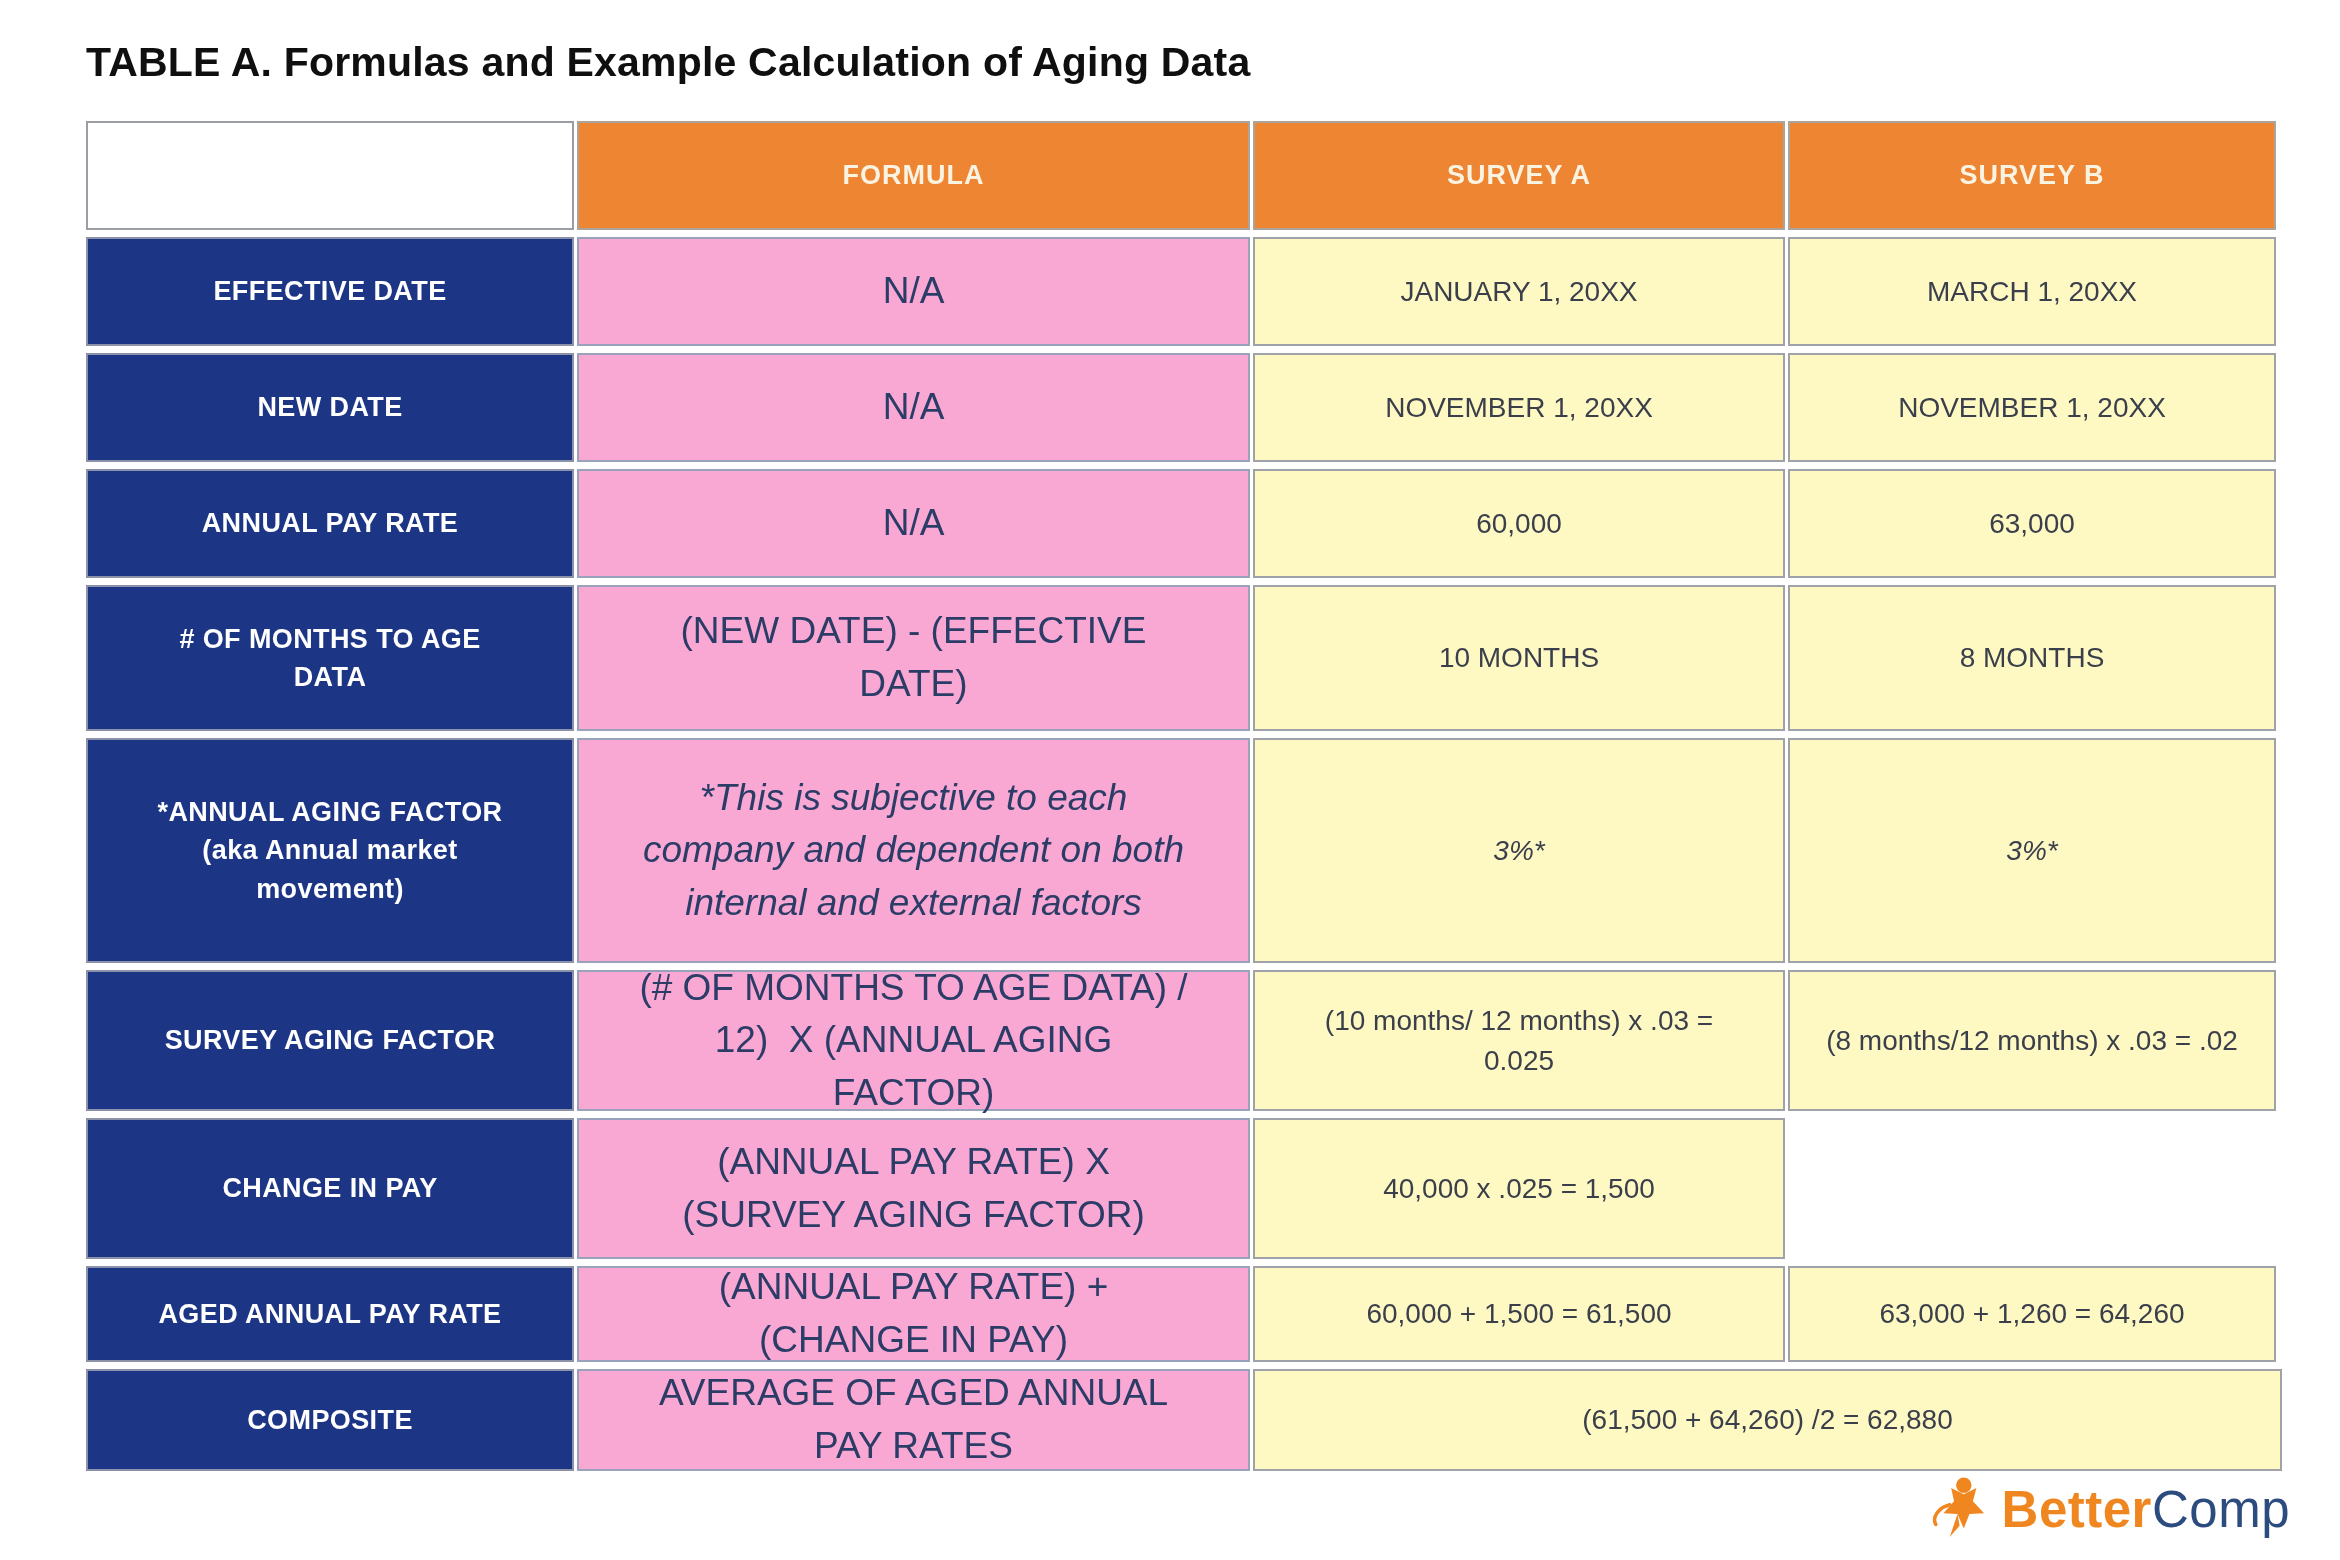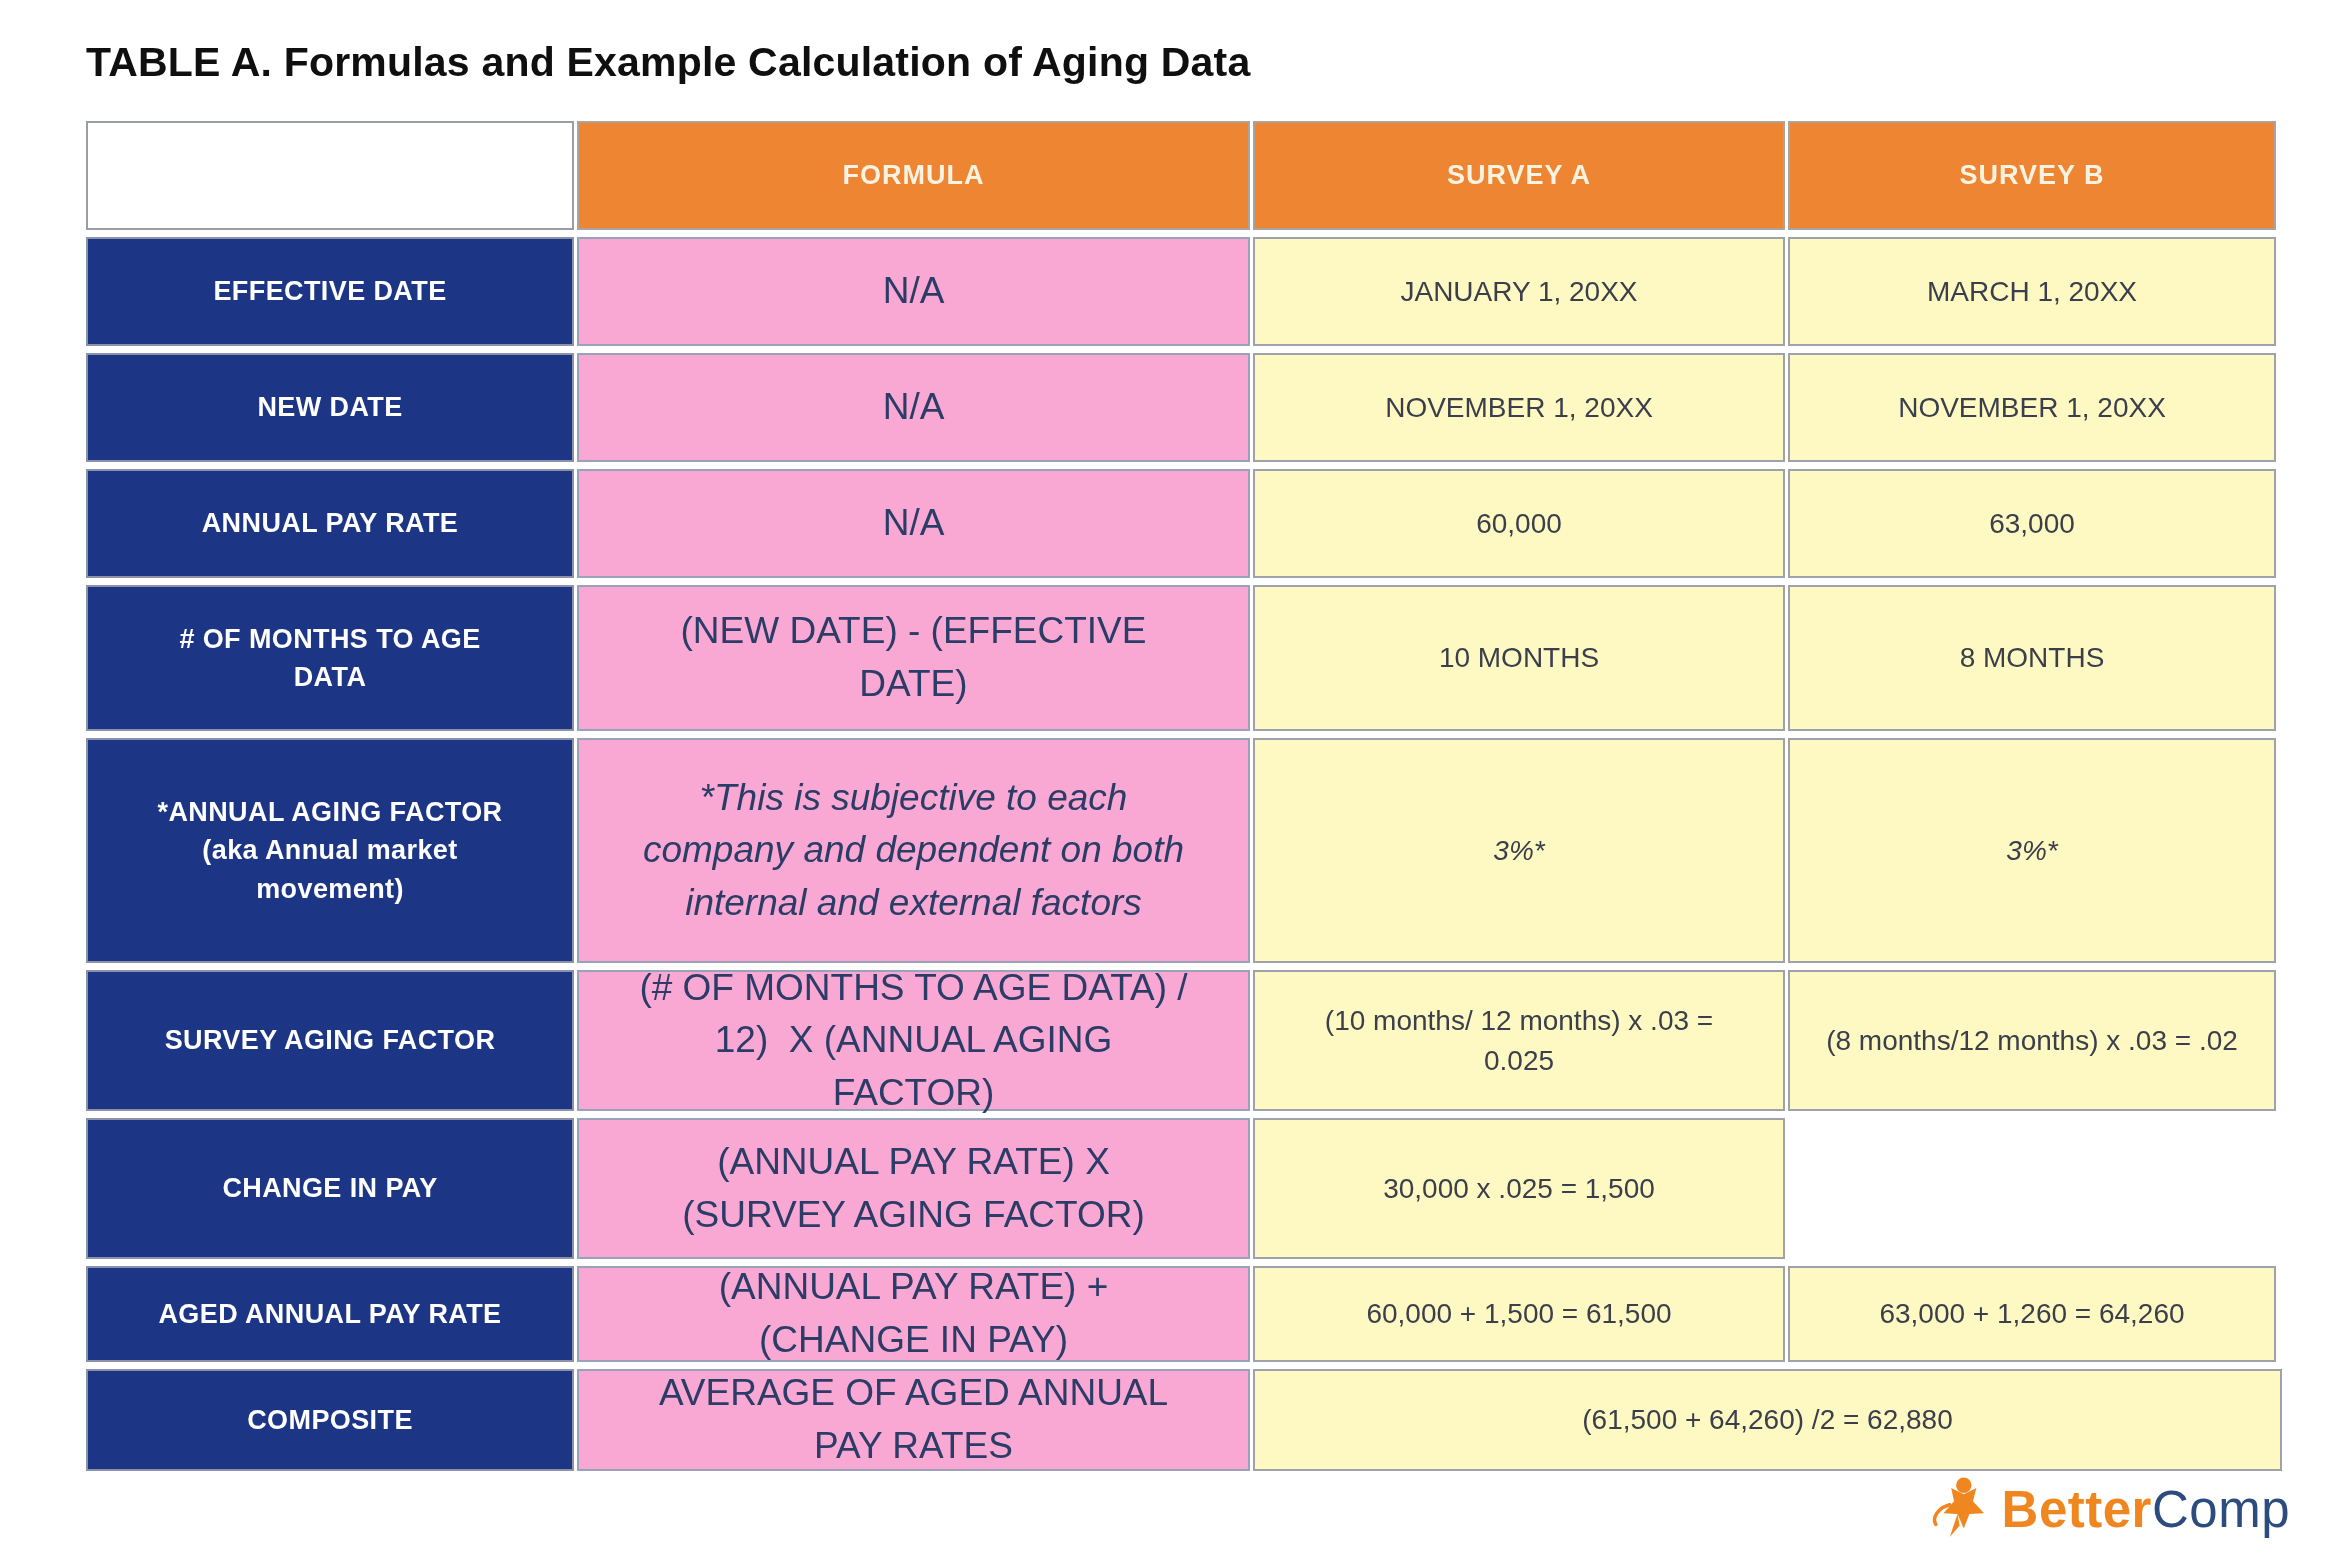--- a/index.html
+++ b/index.html
@@ -160,21 +160,21 @@
   <div class="t-row">
     <div class="cell rowlabel h-r5">SURVEY AGING FACTOR</div>
     <div class="cell formula h-r5">(# OF MONTHS TO AGE DATA) / 12)  X (ANNUAL AGING FACTOR)</div>
     <div class="cell value h-r5">(10 months/ 12 months) x .03 = 0.025</div>
     <div class="cell value h-r5">(8 months/12 months) x .03 = .02</div>
   </div>
 
   <div class="t-row">
     <div class="cell rowlabel h-r6">CHANGE IN PAY</div>
     <div class="cell formula h-r6">(ANNUAL PAY RATE) X (SURVEY AGING FACTOR)</div>
-    <div class="cell value h-r6">30,000 x .025 = 1,500</div>
+    <div class="cell value h-r6">40,000 x .025 = 1,500</div>
   </div>
 
   <div class="t-row">
     <div class="cell rowlabel h-r7">AGED ANNUAL PAY RATE</div>
     <div class="cell formula h-r7">(ANNUAL PAY RATE) + (CHANGE IN PAY)</div>
     <div class="cell value h-r7">60,000 + 1,500 = 61,500</div>
     <div class="cell value h-r7">63,000 + 1,260 = 64,260</div>
   </div>
 
   <div class="t-row merged-row">

